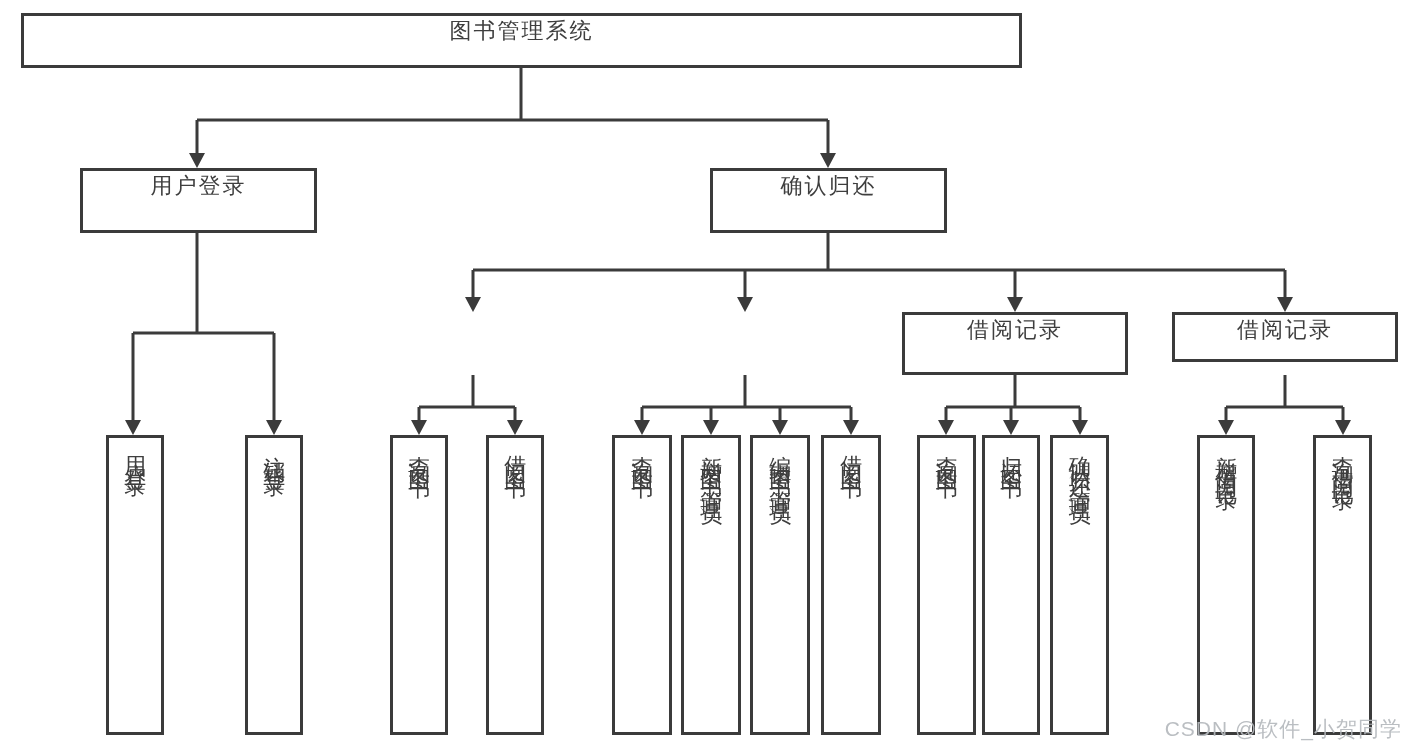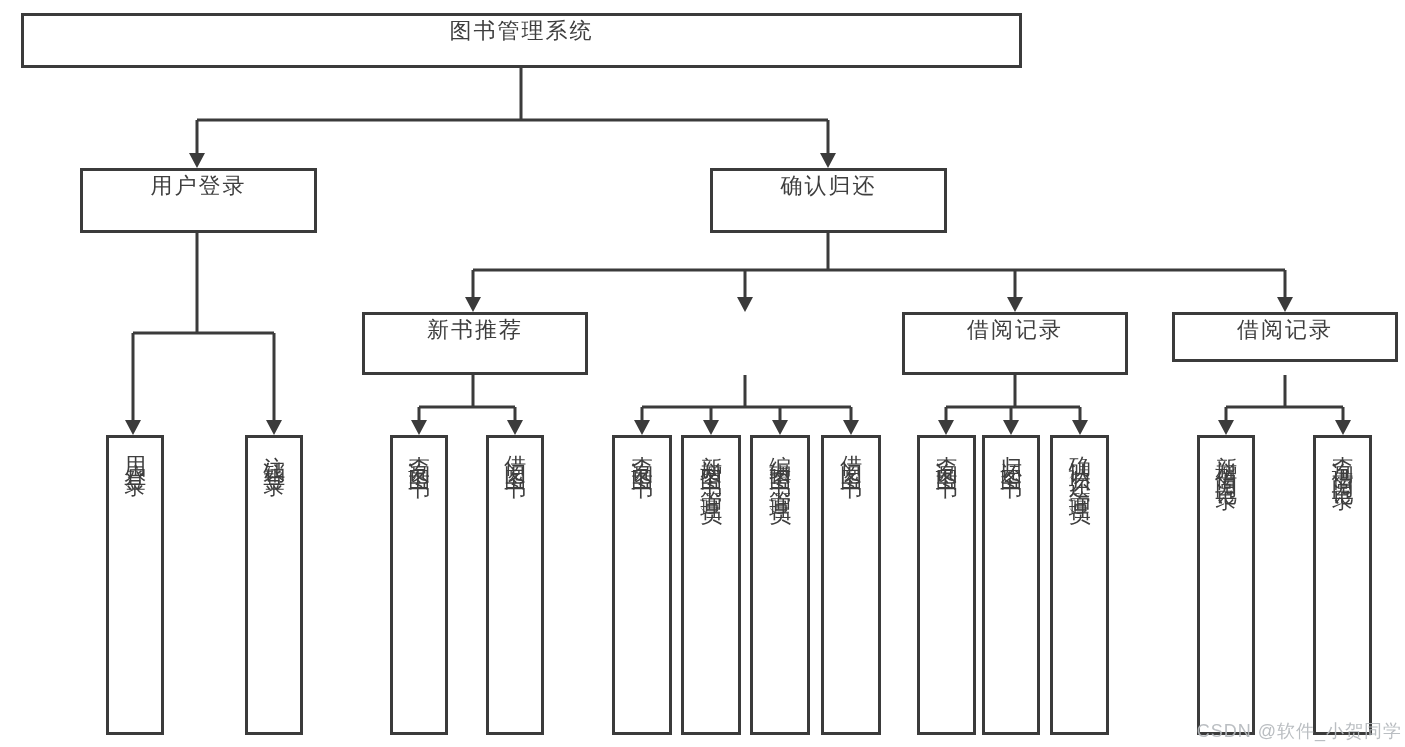--- a/index.html
+++ b/index.html
@@ -11,21 +11,21 @@
   .box{
     position:absolute;box-sizing:border-box;background:#ffffff;
     border:3px solid #3b3b3b;display:flex;align-items:flex-start;justify-content:center;
   }
   .hbox span{font-size:22px;letter-spacing:2px;white-space:nowrap;color:#3e3e3e;}
   .vbox span{
     writing-mode:vertical-rl;text-orientation:mixed;
     font-size:22px;letter-spacing:7px;line-height:1.2;color:#3e3e3e;white-space:nowrap;
   }
   .watermark{
-    position:absolute;right:3px;bottom:4px;font-size:18px;letter-spacing:1px;
+    position:absolute;right:3px;bottom:4px;font-size:21px;letter-spacing:1px;
     color:#b5b9bd;opacity:.92;white-space:nowrap;z-index:5;
   }
   .nodes{position:absolute;left:0;top:0;width:100%;height:100%;}
 </style>
 </head>
 <body>
 
 <div class="stage">
 
   <svg class="connectors" viewBox="0 0 1405 747" xmlns="http://www.w3.org/2000/svg">
@@ -65,23 +65,20 @@
       <span>图书管理系统</span>
     </div>
 
     <div class="box hbox" style="left:80px;top:168px;width:237px;height:65px">
       <span>用户登录</span>
     </div>
     <div class="box hbox" style="left:710px;top:168px;width:237px;height:65px">
       <span>确认归还</span>
     </div>
 
-    <div class="box hbox" style="left:362px;top:312px;width:226px;height:63px">
-      <span>新书推荐</span>
-    </div>
     <div class="box hbox" style="left:902px;top:312px;width:226px;height:63px">
       <span>借阅记录</span>
     </div>
     <div class="box hbox" style="left:1172px;top:312px;width:226px;height:50px">
       <span>借阅记录</span>
     </div>
 
     <div class="box vbox" style="left:106px;top:435px;width:58px;height:300px">
       <span>用户登录</span>
     </div>

